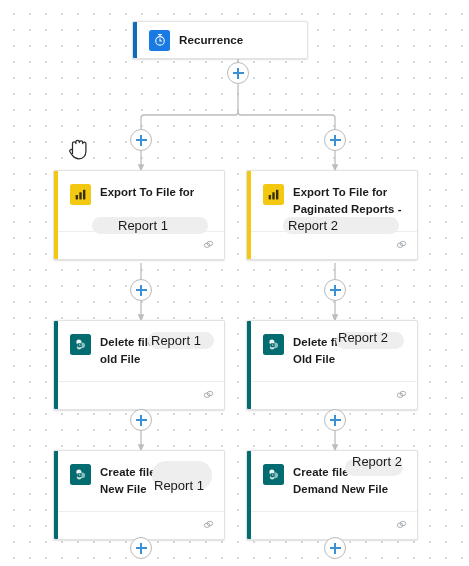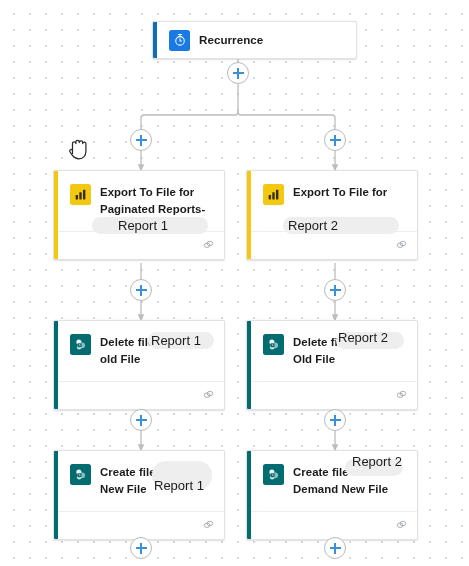--- a/index.html
+++ b/index.html
@@ -135,23 +135,23 @@
     font-size: 13px;
     line-height: 13px;
     color: #1b1b1b;
     font-weight: 400;
     white-space: nowrap;
     font-family: "Liberation Sans", sans-serif;
   }
 
   
   #trigger-card {
-    left: 152px;
+    left: 132px;
     top: 21px;
-    width: 205px;
+    width: 176px;
     height: 38px;
     display: flex;
     align-items: center;
     padding-left: 0;
   }
   #trigger-card .trig-inner {
     display: flex;
     align-items: center;
     padding-left: 16px;
   }
@@ -227,21 +227,20 @@
     <div class="card-body">
       <div class="icon-tile" style="background:#f2c811">
         <svg width="13" height="13" viewBox="0 0 24 24">
           <rect x="3" y="13" width="4.4" height="8" rx="0.8" fill="#3a2f0b"></rect>
           <rect x="9.8" y="8" width="4.4" height="13" rx="0.8" fill="#3a2f0b"></rect>
           <rect x="16.6" y="3" width="4.4" height="18" rx="0.8" fill="#3a2f0b"></rect>
         </svg>
       </div>
       <div class="card-title">
         <span>Export To File for</span><br>
-        <span>Paginated Reports-</span>
       </div>
       <div class="pill" style="left:38px;top:46px;width:116px;height:17px;"></div>
       <div class="pill-text" style="left:64px;top:48px;">Report 1</div>
     </div>
     <div class="card-foot">
       <span class="link-icon">
         <svg width="13" height="13" viewBox="0 0 24 24" fill="none" stroke="#5b6670" stroke-width="1.5">
           <ellipse cx="9.4" cy="13.4" rx="5.2" ry="4.1"></ellipse>
           <ellipse cx="14.6" cy="10.2" rx="5.2" ry="4.1"></ellipse>
         </svg>
@@ -254,20 +253,21 @@
     <div class="card-body">
       <div class="icon-tile" style="background:#f2c811">
         <svg width="13" height="13" viewBox="0 0 24 24">
           <rect x="3" y="13" width="4.4" height="8" rx="0.8" fill="#3a2f0b"></rect>
           <rect x="9.8" y="8" width="4.4" height="13" rx="0.8" fill="#3a2f0b"></rect>
           <rect x="16.6" y="3" width="4.4" height="18" rx="0.8" fill="#3a2f0b"></rect>
         </svg>
       </div>
       <div class="card-title">
         <span>Export To File for</span><br>
+        <span>Paginated Reports -</span>
       </div>
       <div class="pill" style="left:36px;top:46px;width:116px;height:17px;"></div>
       <div class="pill-text" style="left:41px;top:48px;">Report 2</div>
     </div>
     <div class="card-foot">
       <span class="link-icon">
         <svg width="13" height="13" viewBox="0 0 24 24" fill="none" stroke="#5b6670" stroke-width="1.5">
           <ellipse cx="9.4" cy="13.4" rx="5.2" ry="4.1"></ellipse>
           <ellipse cx="14.6" cy="10.2" rx="5.2" ry="4.1"></ellipse>
         </svg>

